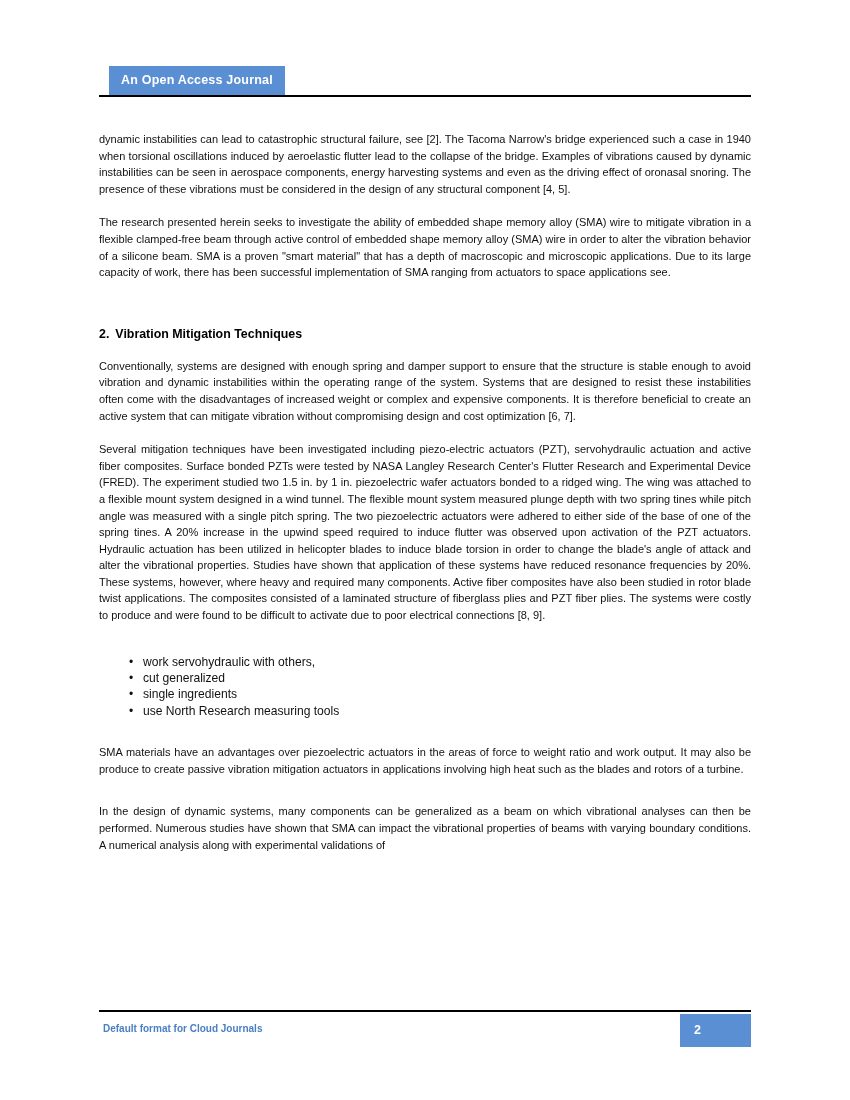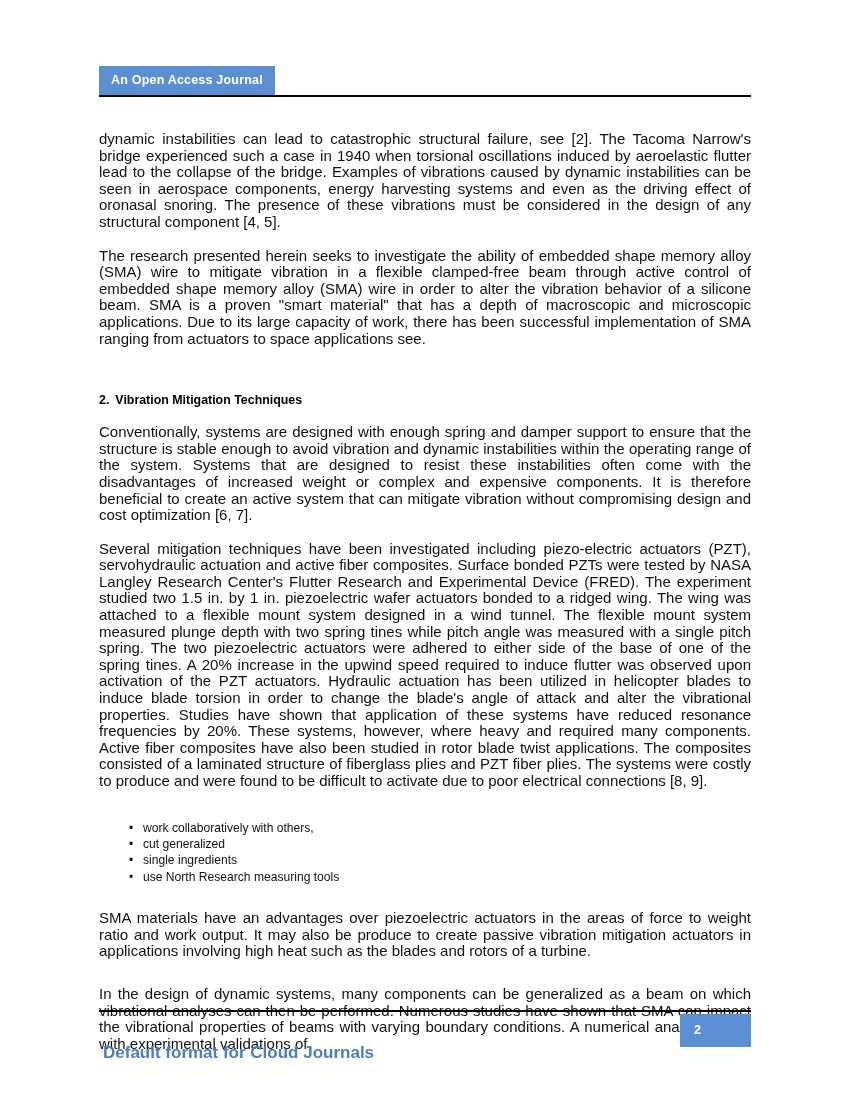--- a/index.html
+++ b/index.html
@@ -32,41 +32,42 @@
   }
   .journal-badge {
     display: inline-block;
     background: #5b8fd4;
     color: #ffffff;
     font-size: 12.5px;
     font-weight: bold;
     letter-spacing: 0.2px;
     padding: 7px 12px 8px 12px;
     line-height: 14px;
+    margin-left: 10px;
   }
   .header-rule {
     position: absolute;
     left: 0;
     top: 29px;
     width: 652px;
     height: 2px;
     background: #000000;
   }
 
   
   .content {
     position: absolute;
     left: 99px;
     top: 131px;
     width: 652px;
   }
 
   p.body {
     margin: 0 0 17px 0;
-    font-size: 15px;
+    font-size: 11px;
     line-height: 16.6px;
     text-align: justify;
     text-justify: inter-word;
     color: #111111;
   }
   p.body:last-child { margin-bottom: 15px; }
 
   h2.section {
     margin: 19px 0 16px 0;
     font-size: 12.4px;
@@ -111,25 +112,24 @@
     left: 0;
     top: 0;
     width: 652px;
     height: 2px;
     background: #000000;
   }
   .footer-text {
     position: absolute;
     left: 4px;
     top: 11px;
-    font-size: 17px;
+    font-size: 10px;
     font-weight: bold;
     color: #4a7fc1;
     line-height: 16px;
-    margin-top: 24px;
   }
   .page-number-box {
     position: absolute;
     right: 0;
     top: 4px;
     width: 71px;
     height: 33px;
     background: #5b8fd4;
   }
   .page-number-box .num {
@@ -166,21 +166,21 @@
 
     <p class="body">Conventionally, systems are designed with enough spring and damper support to ensure that the structure is stable enough to avoid vibration and dynamic instabilities within the operating range of the system. Systems that are designed to resist these instabilities often come with the disadvantages of increased weight or complex and expensive components. It is therefore beneficial to create an active system that can mitigate vibration without compromising design and cost optimization [6, 7].</p>
 
     <p class="body">Several mitigation techniques have been investigated including piezo-electric actuators (PZT), servohydraulic actuation and active fiber composites. Surface bonded PZTs were tested by NASA Langley Research Center's Flutter Research and Experimental Device (FRED). The experiment studied two 1.5 in. by 1 in. piezoelectric wafer actuators bonded to a ridged wing. The wing was attached to a flexible mount system designed in a wind tunnel. The flexible mount system measured plunge depth with two spring tines while pitch angle was measured with a single pitch spring. The two piezoelectric actuators were adhered to either side of the base of one of the spring tines. A 20% increase in the upwind speed required to induce flutter was observed upon activation of the PZT actuators. Hydraulic actuation has been utilized in helicopter blades to induce blade torsion in order to change the blade's angle of attack and alter the vibrational properties. Studies have shown that application of these systems have reduced resonance frequencies by 20%. These systems, however, where heavy and required many components. Active fiber composites have also been studied in rotor blade twist applications. The composites consisted of a laminated structure of fiberglass plies and PZT fiber plies. The systems were costly to produce and were found to be difficult to activate due to poor electrical connections [8, 9].</p>
 
     <div class="spacer-list-top"></div>
 
     <ul class="bullets">
       <li>
         <span class="dot">•</span>
-        <span>work collaboratively with others,</span>
+        <span>work servohydraulic with others,</span>
       </li>
       <li>
         <span class="dot">•</span>
         <span>cut generalized</span>
       </li>
       <li>
         <span class="dot">•</span>
         <span>single ingredients</span>
       </li>
       <li>

